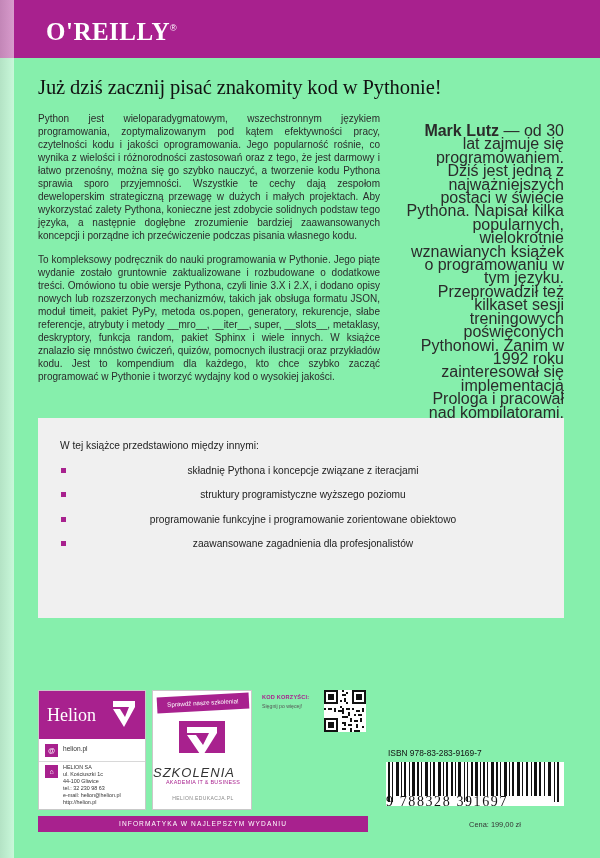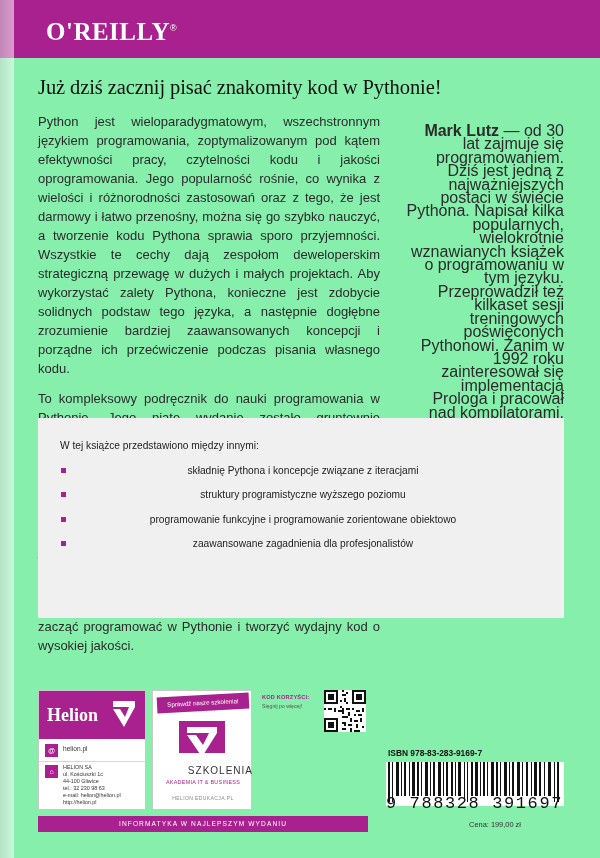--- a/index.html
+++ b/index.html
@@ -59,22 +59,22 @@
     color: #111111;
     letter-spacing: -0.1px;
   }
 
   
   .blurb {
     position: absolute;
     left: 38px;
     top: 112px;
     width: 342px;
-    font-size: 13px;
-    line-height: 19px;
+    font-size: 10px;
+    line-height: 13px;
     text-align: justify;
     color: #2b2b2b;
   }
   .blurb p { margin: 0 0 11px 0; }
 
   .bio {
     position: absolute;
     left: 404px;
     top: 124px;
     width: 160px;
@@ -147,21 +147,21 @@
     height: 48px;
     background: #a8218e;
   }
   .helion-word {
     position: absolute;
     left: 8px;
     top: 14px;
     color: #ffffff;
     font-family: "Liberation Serif", serif;
     font-size: 18px;
-    font-weight: bold;
+    font-weight: normal;
   }
   .helion-check {
     position: absolute;
     right: 10px;
     top: 10px;
     width: 22px;
     height: 26px;
   }
   .helion-row {
     position: absolute;
@@ -218,24 +218,25 @@
     top: 30px;
     transform: translateX(-50%);
     width: 46px;
     height: 40px;
   }
   .training-label {
     position: absolute;
     left: 0;
     top: 74px;
     width: 100px;
-    text-align: right;
-    font-size: 10px;
+    text-align: left;
+    font-size: 13px;
     letter-spacing: 1px;
     color: #333;
+    font-style: italic;
   }
   .training-sub {
     position: absolute;
     left: 0;
     top: 88px;
     width: 100px;
     text-align: center;
     font-size: 5.4px;
     color: #a8218e;
     letter-spacing: 0.3px;
@@ -281,36 +282,35 @@
     height: 42px;
   }
 
   
   .isbn-text {
     position: absolute;
     left: 388px;
     top: 748px;
     font-size: 8.4px;
     color: #111;
-    font-weight: bold;
   }
   .barcode {
     position: absolute;
     left: 386px;
     top: 762px;
     width: 178px;
     height: 44px;
   }
   .barcode-digits {
     position: absolute;
     left: 386px;
     top: 794px;
     width: 178px;
-    font-family: Liberation Mono, monospace;
-    font-size: 17px;
+    font-family: Liberation Serif, serif;
+    font-size: 14px;
     letter-spacing: 1.6px;
     color: #111;
   }
 
   
   .price {
     position: absolute;
     left: 420px;
     top: 820px;
     width: 150px;

